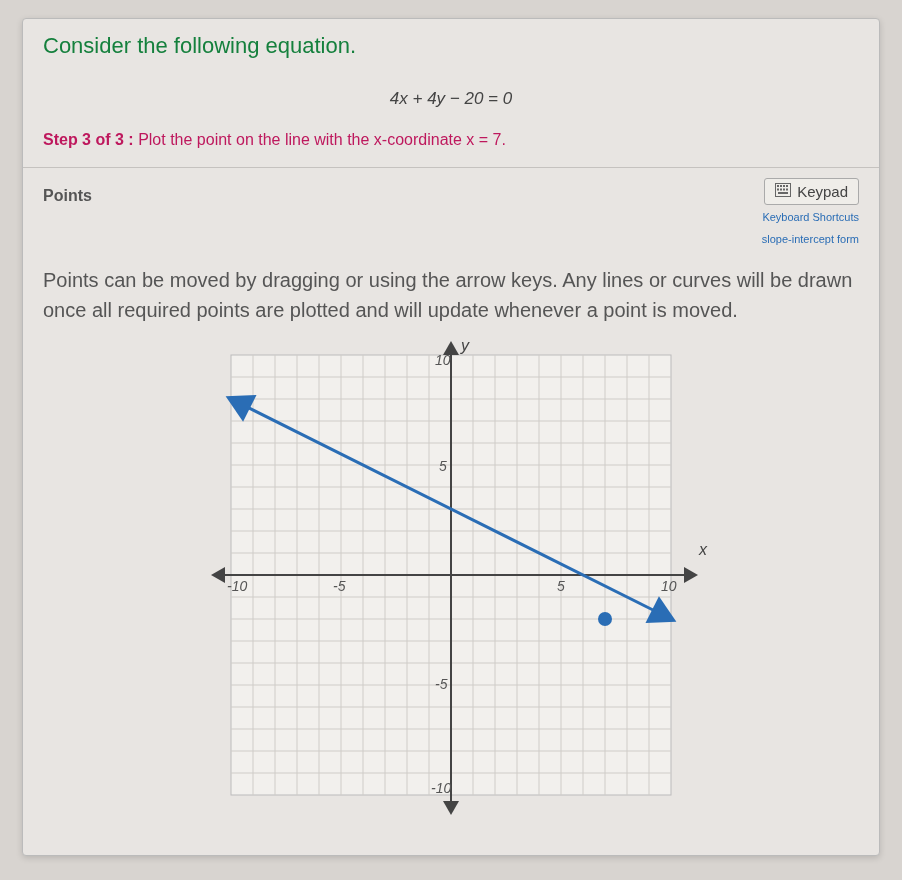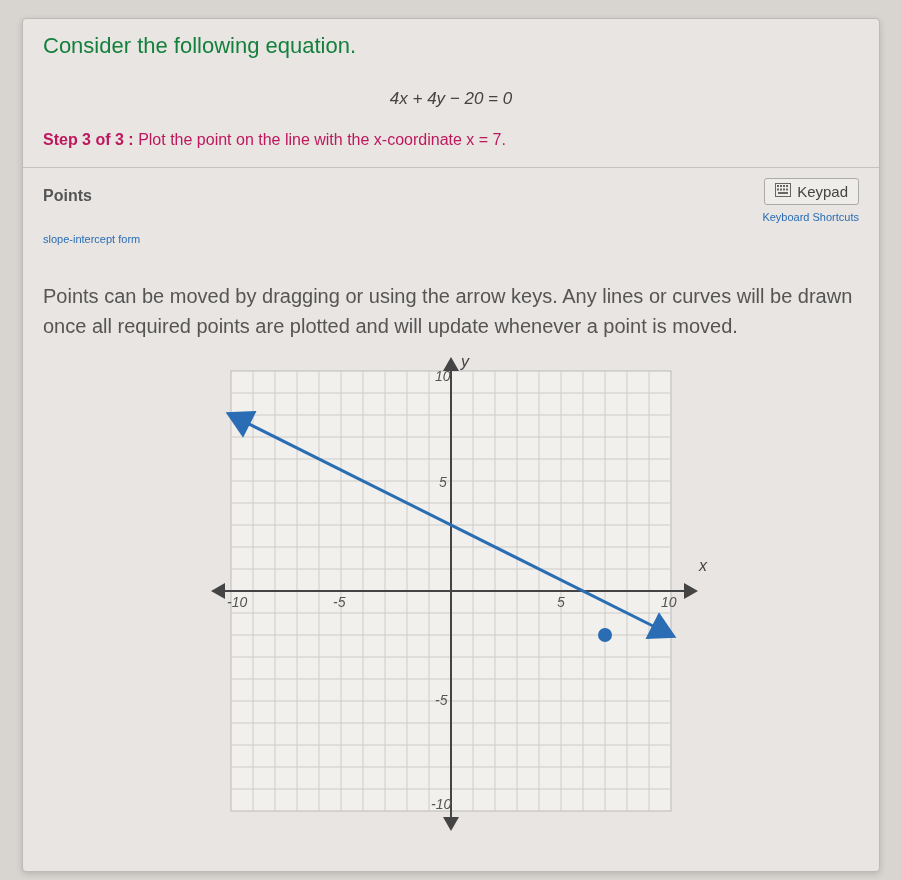--- a/index.html
+++ b/index.html
@@ -25,21 +25,21 @@
   hr.sep { border: none; border-top: 1px solid #c5c2bf; margin: 0 -20px 10px -20px; }
   .tools-row { display: flex; justify-content: flex-end; gap: 22px; align-items: center; margin-bottom: 4px; }
   .keypad-btn {
     display: inline-flex; align-items: center; gap: 6px;
     border: 1px solid #aaa; padding: 4px 10px; background: #efede9;
     font-size: 15px; color: #444; cursor: pointer; border-radius: 3px;
   }
   .keypad-btn svg { width: 16px; height: 14px; }
   .answer-label { font-weight: 700; font-size: 16px; color: #555; margin-top: -22px; margin-bottom: 6px; }
   .link-text { color: #2a6db5; font-size: 11px; cursor: pointer; }
-  .link-right { margin-top: 6px; margin-bottom: 34px; }
+  .link-right { text-align: right; margin-top: 6px; margin-bottom: 18px; }
   .hint { font-size: 20px; color: #555; line-height: 1.5; margin-bottom: 10px; }
   .graph-wrap { display: flex; justify-content: center; }
   .graph { position: relative; width: 520px; height: 500px; }
   .point {
     position: absolute; width: 14px; height: 14px; border-radius: 50%;
     background: #2a6db5; transform: translate(-50%, -50%); cursor: move;
   }
 </style>
 </head>
 <body>

